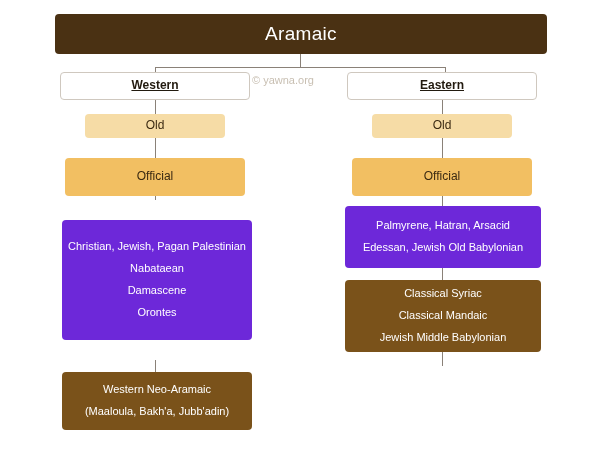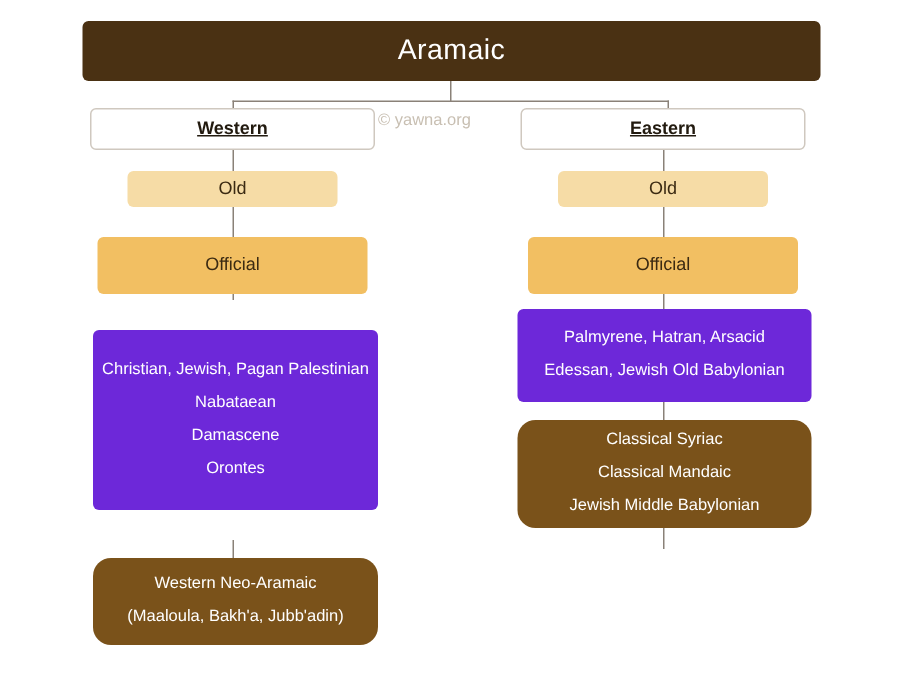--- a/index.html
+++ b/index.html
@@ -78,21 +78,20 @@
   .gold {
     background: #6d28d9;
     color: #ffffff;
     font-size: 11px;
   }
   
   .brown {
     background: #7a521a;
     color: #ffffff;
     font-size: 11px;
-    border-radius: 12px;
   }
   .brown-dark {
     background: #4a3113;
     color: #ffffff;
     font-size: 11px;
   }
 
   
   .w-old      { left: 85px;  top: 114px; width: 140px; }
   .w-official { left: 65px;  top: 158px; width: 180px; }

